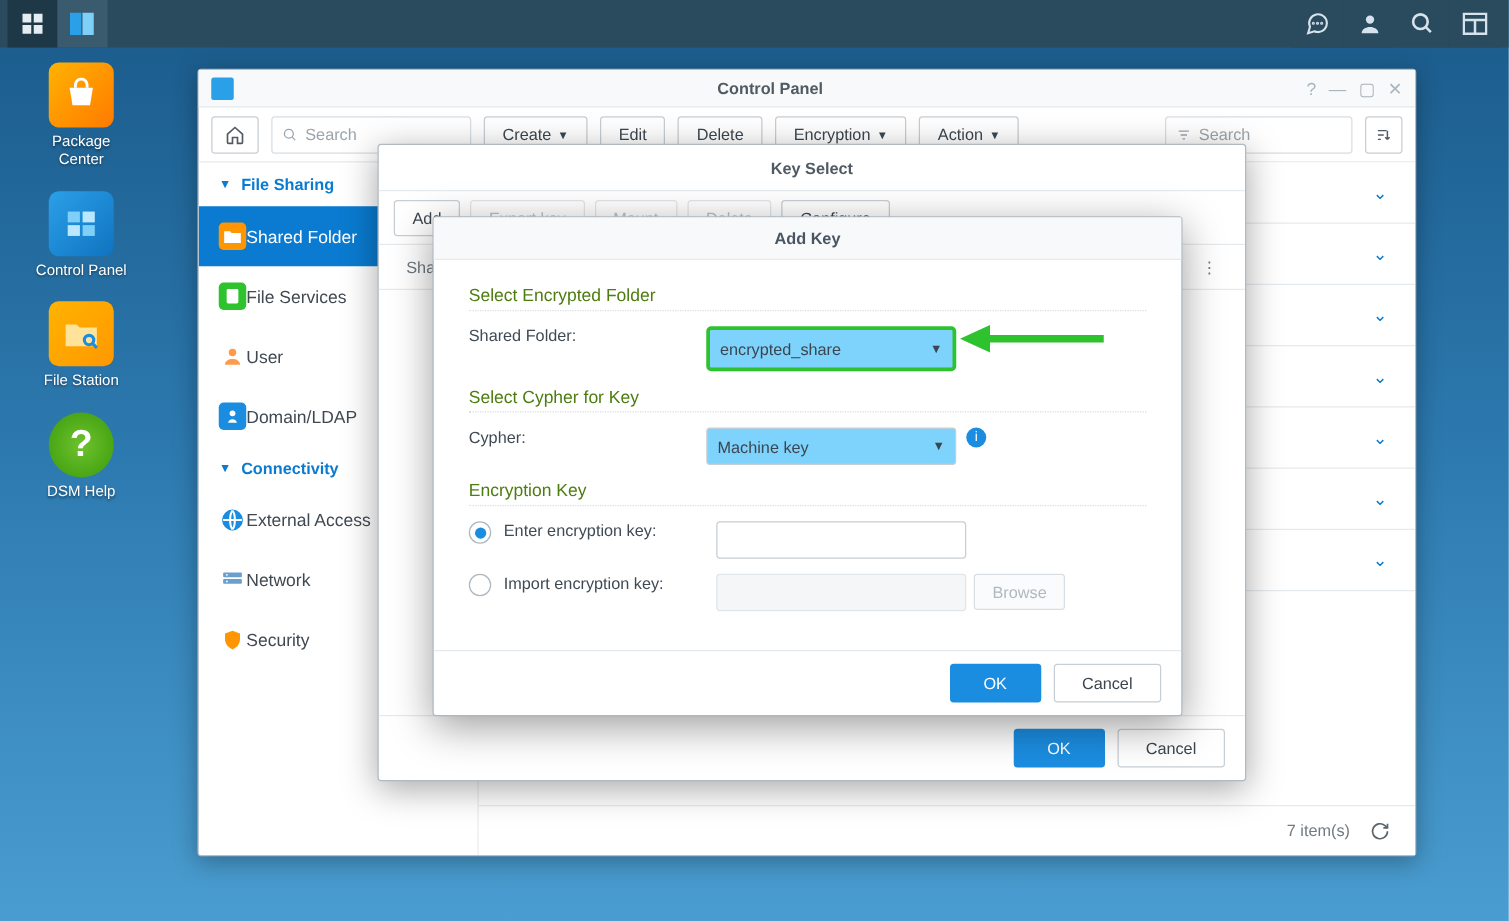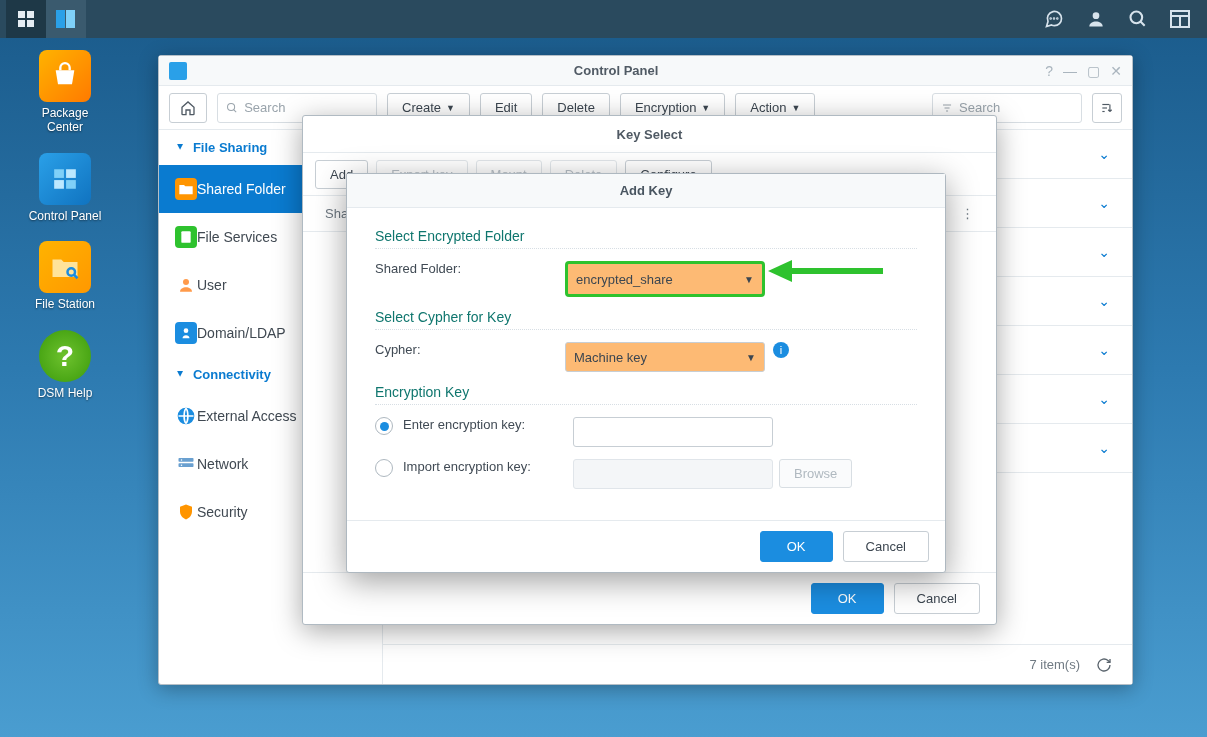--- a/index.html
+++ b/index.html
@@ -59,24 +59,24 @@
 .km-row { padding:10px 22px; font-size:13px; color:#6d7780; border-bottom:1px solid #e5eaee; display:flex; align-items:center; }
 .km-row .dots { margin-left:auto; }
 .km-footer { margin-top:auto; height:52px; border-top:1px solid #e5eaee; display:flex; align-items:center; justify-content:flex-end; gap:10px; padding:0 16px; }
 .btn-primary { background:#1b8de0; border-color:#1b8de0; color:#fff; padding:7px 26px; }
 .btn-secondary { background:#fff; border:1px solid #c7ced4; padding:7px 22px; }
 
 
 .ak-modal { position:absolute; top:173px; left:346px; width:600px; height:400px; background:#fff; border:1px solid #aeb8c0; border-radius:3px; box-shadow:0 8px 32px rgba(0,0,0,.38); z-index:20; display:flex; flex-direction:column; }
 .ak-title { height:34px; background:#f7f9fa; display:flex; align-items:center; justify-content:center; font-weight:600; font-size:13px; color:#495560; border-bottom:1px solid #e5eaee; }
 .ak-body { flex:1; padding:14px 28px; overflow:auto; }
-.ak-h { color:#0f766e; font-size:14px; font-weight:500; margin:6px 0 10px; padding-bottom:4px; border-bottom:1px dotted #d7dee4; }
+.ak-h { color:#4d7c0f; font-size:14px; font-weight:500; margin:6px 0 10px; padding-bottom:4px; border-bottom:1px dotted #d7dee4; }
 .ak-row { display:flex; align-items:flex-start; margin:12px 0; font-size:13px; color:#404a54; }
 .ak-label { width:190px; }
-.ak-select { width:200px; height:30px; border:1px solid #c7ced4; border-radius:3px; padding:0 8px; display:flex; align-items:center; justify-content:space-between; cursor:pointer; font-size:13px; color:#3c4650; background:#fdba74; }
+.ak-select { width:200px; height:30px; border:1px solid #c7ced4; border-radius:3px; padding:0 8px; display:flex; align-items:center; justify-content:space-between; cursor:pointer; font-size:13px; color:#3c4650; background:#7dd3fc; }
 .ak-select.highlight { border:3px solid #2ec22e; border-radius:4px; height:36px; }
 .ak-arrow-hint { position:absolute; top:256px; left:768px; z-index:25; }
 .ak-radio { width:18px; height:18px; border:1px solid #aeb8c0; border-radius:50%; margin-right:10px; display:flex; align-items:center; justify-content:center; cursor:pointer; }
 .ak-radio.checked::after { content:""; width:9px; height:9px; background:#1b8de0; border-radius:50%; }
 .ak-input { width:200px; height:30px; border:1px solid #c7ced4; border-radius:3px; padding:0 8px; font-size:13px; }
 .ak-input.disabled { background:#f4f6f8; border-color:#e0e5ea; }
 .ak-browse { border:1px solid #d8dee3; background:#fafbfc; color:#b0b9c0; padding:6px 14px; border-radius:3px; margin-left:6px; font-size:13px; }
 .ak-info { width:16px; height:16px; background:#1b8de0; color:#fff; border-radius:50%; font-size:11px; display:flex; align-items:center; justify-content:center; margin-left:8px; cursor:pointer; }
 .ak-footer { height:52px; border-top:1px solid #e5eaee; display:flex; align-items:center; justify-content:flex-end; gap:10px; padding:0 16px; }
 

